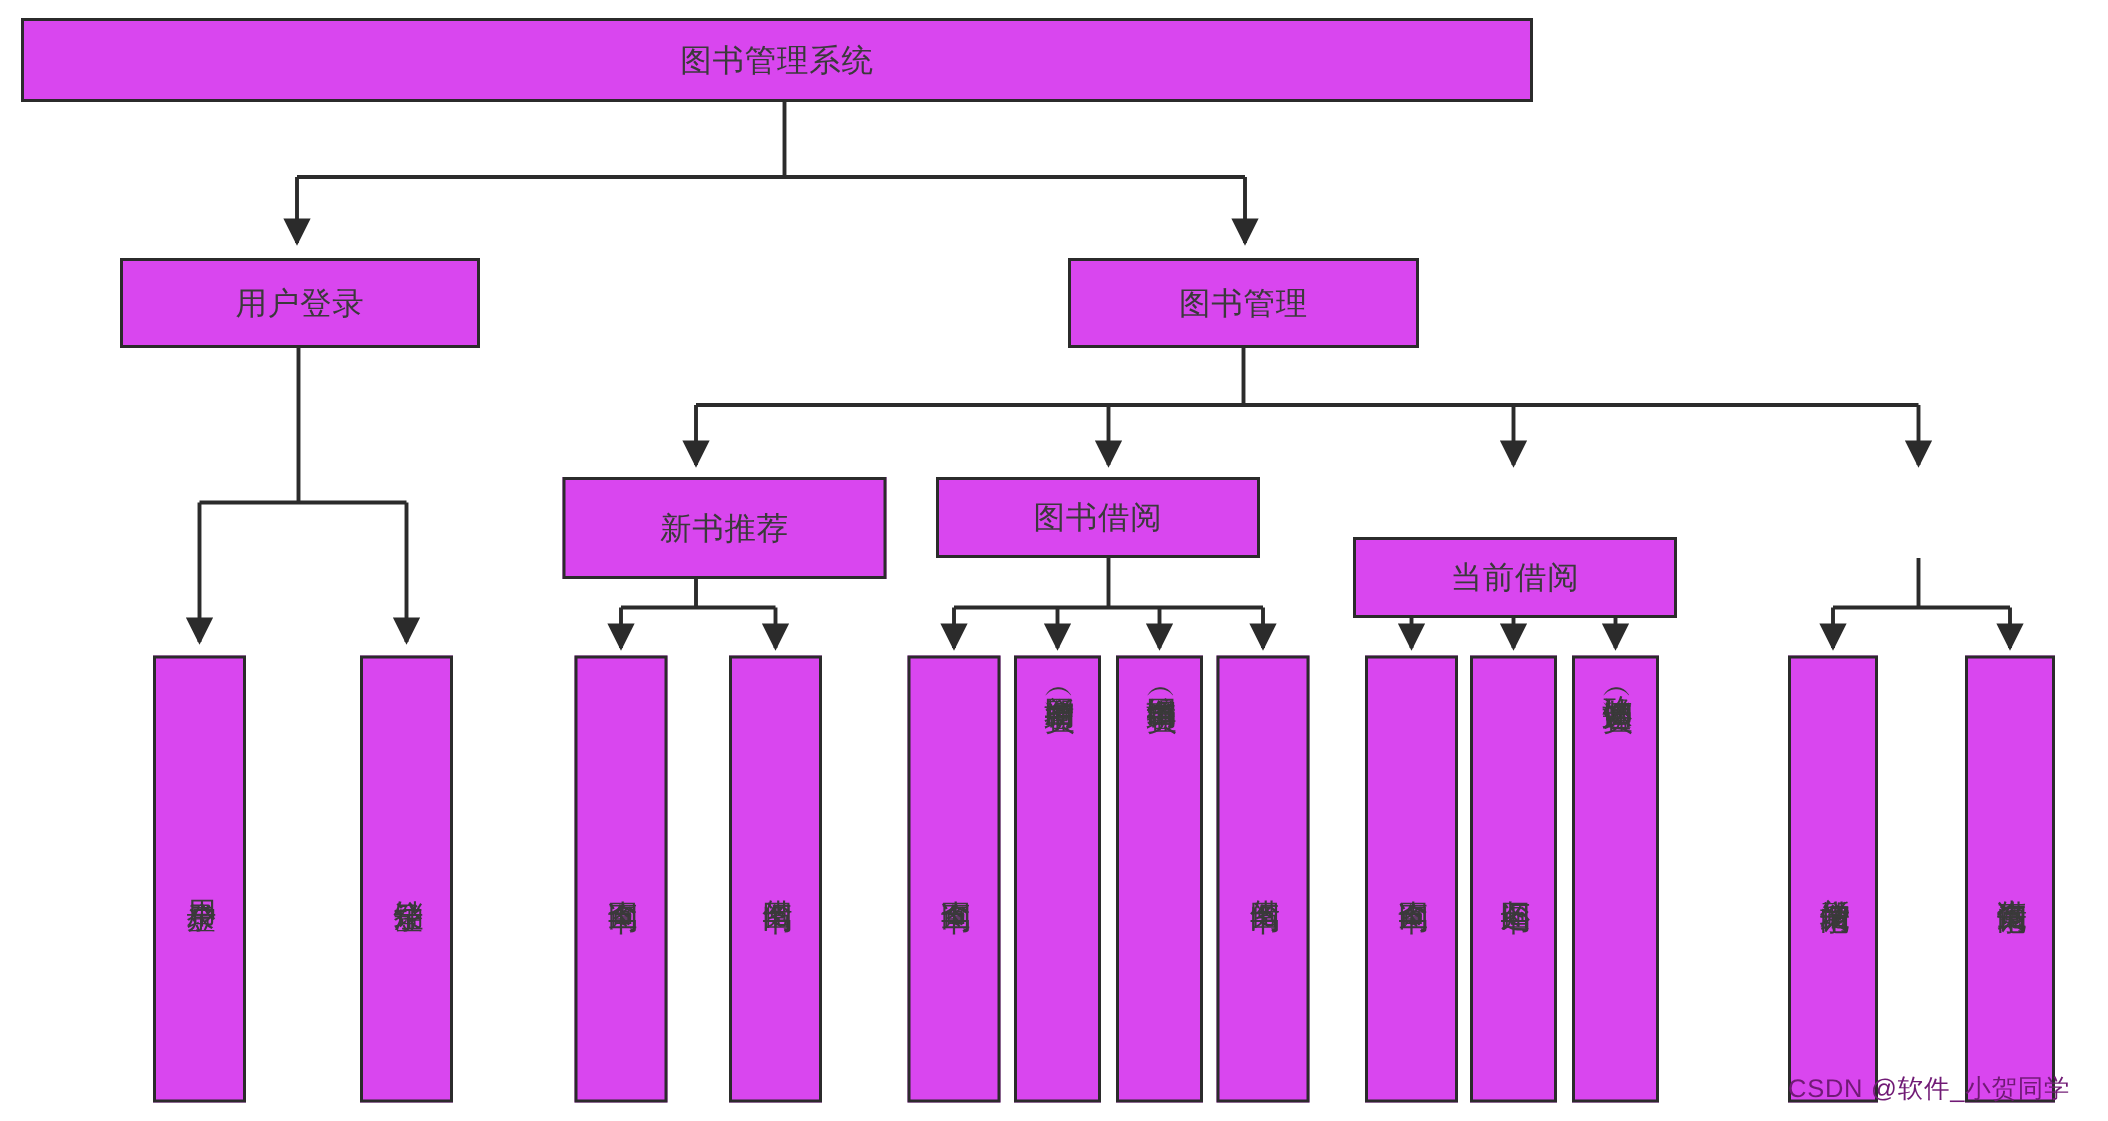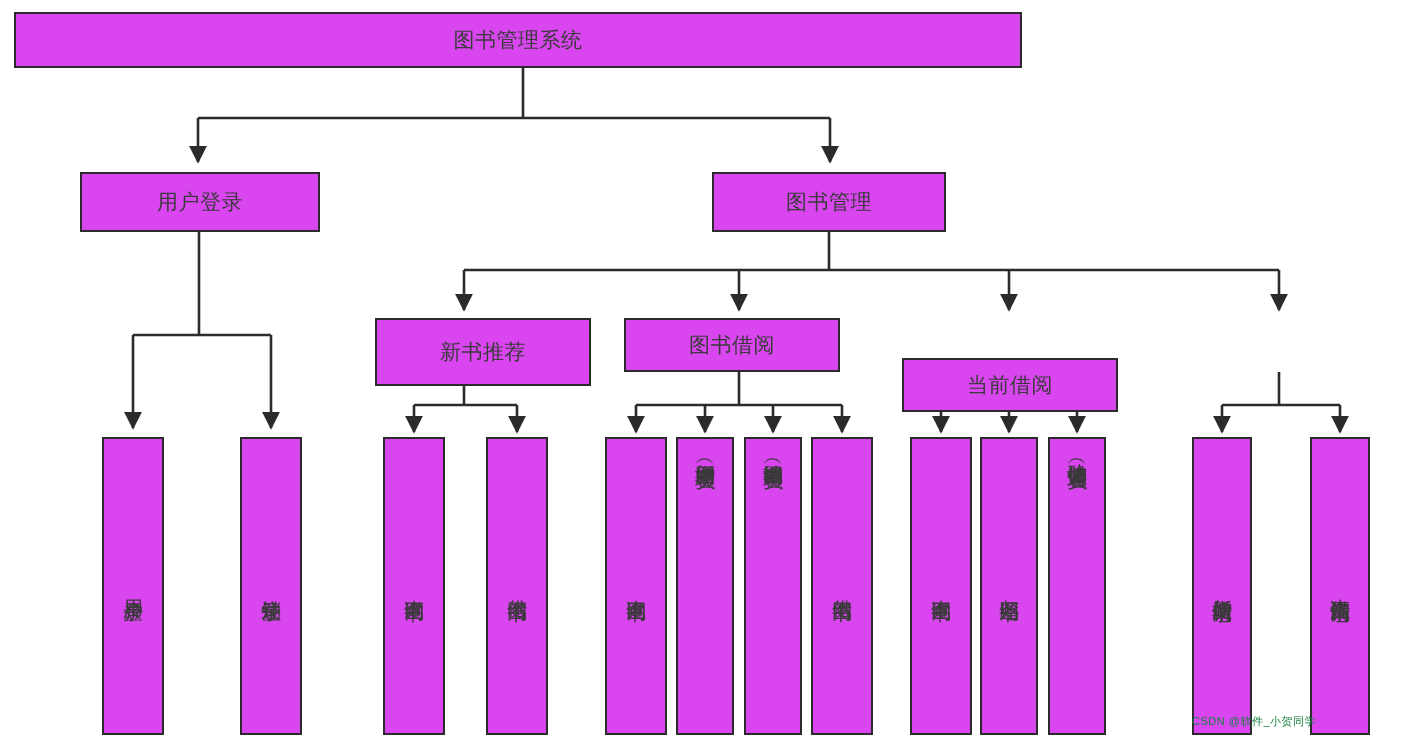--- a/index.html
+++ b/index.html
@@ -48,22 +48,22 @@
     writing-mode: vertical-rl;
     text-orientation: upright;
     font-size: 20px;
     line-height: 1.18;
     color: #3a3a3a;
     letter-spacing: 1px;
     white-space: nowrap;
   }
   .watermark {
     position: absolute;
-    font-size: 11px;
-    color: #15803d;
+    font-size: 17px;
+    color: #701a75;
     white-space: nowrap;
     left: 1192px;
     top: 714px;
     letter-spacing: 0.5px;
   }
 </style>
 </head>
 <body>
 
 <div id="canvas">

